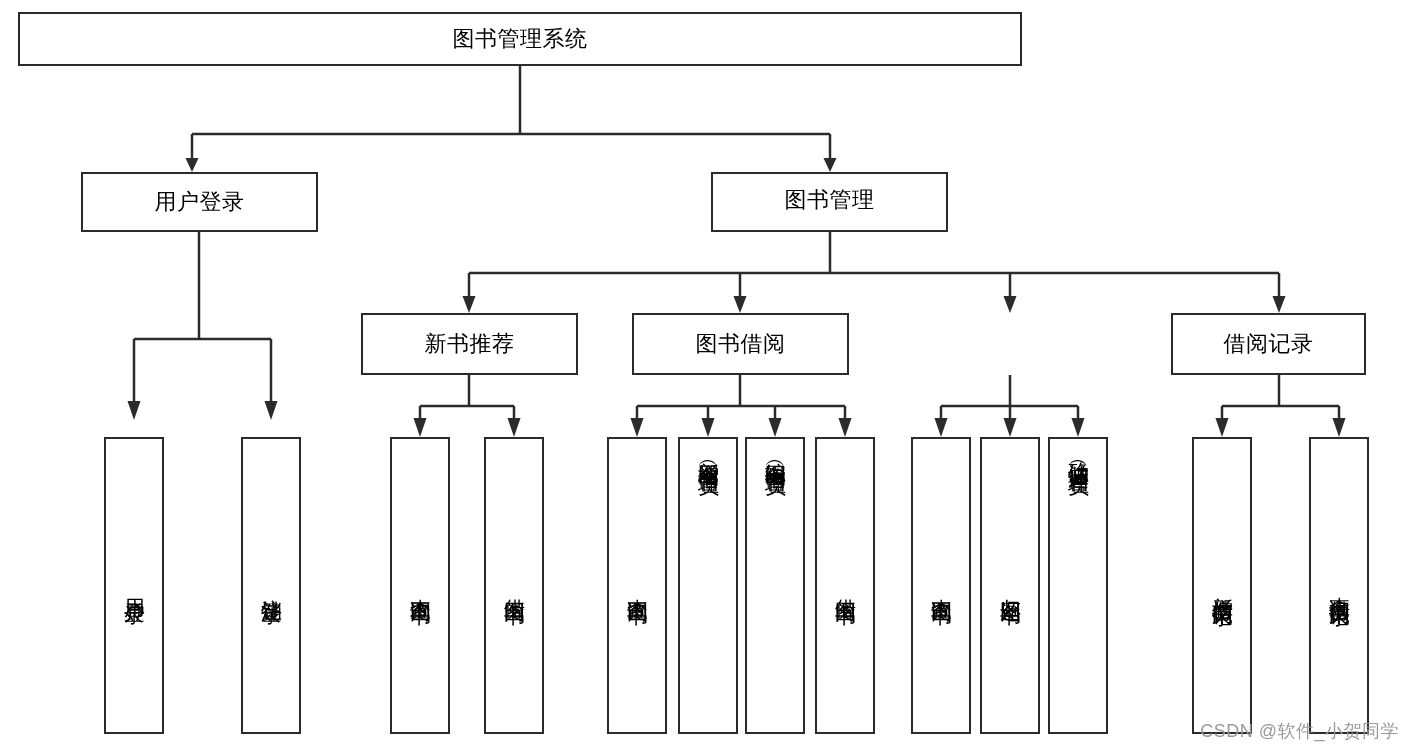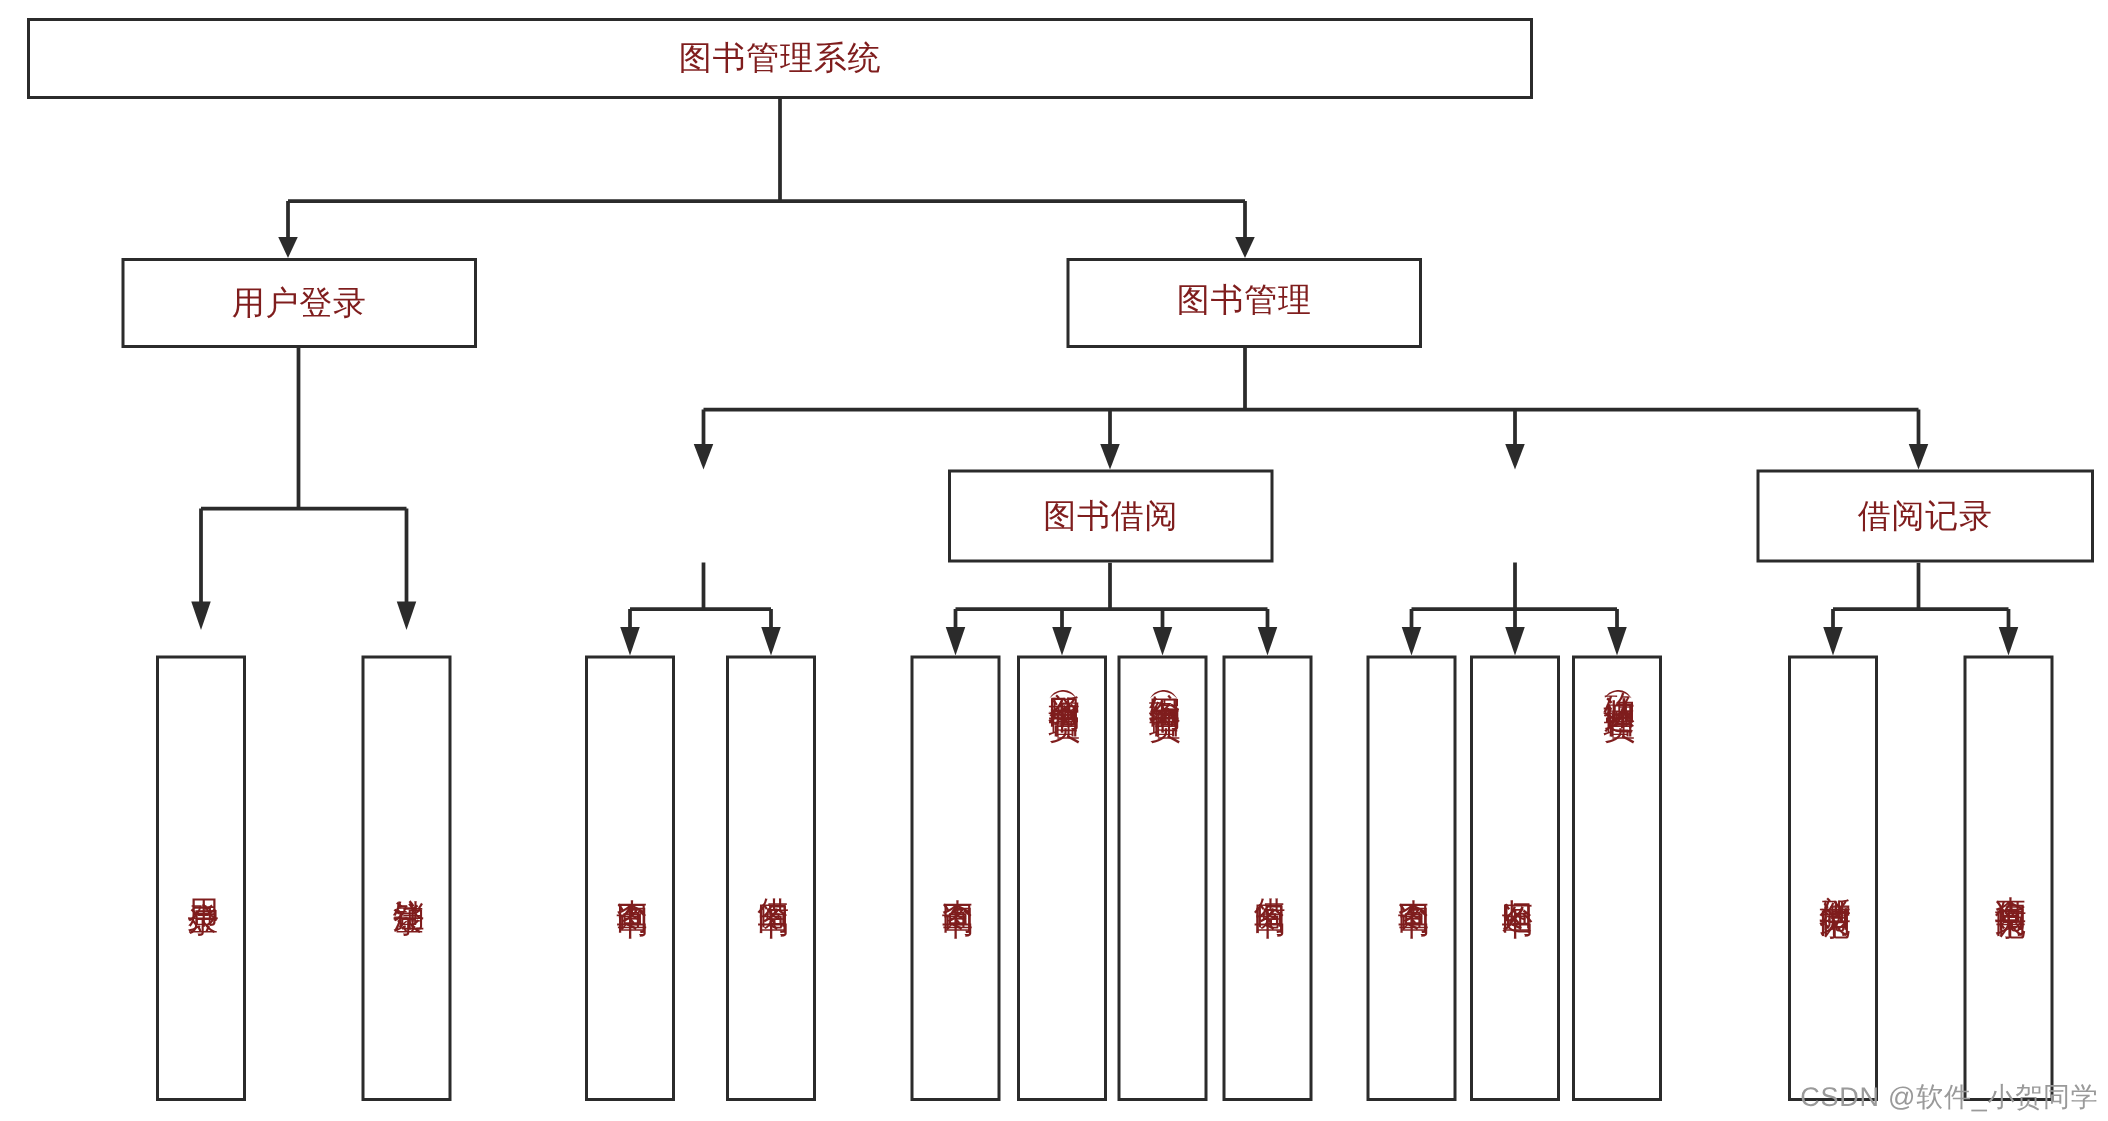--- a/index.html
+++ b/index.html
@@ -27,21 +27,21 @@
     pointer-events: none;
   }
   .node {
     position: absolute;
     box-sizing: border-box;
     border: 2.5px solid #2b2b2b;
     background: #ffffff;
     display: flex;
     align-items: center;
     justify-content: center;
-    color: #7f1d1d;
+    color: #000000;
   }
   .node-label {
     display: block;
     text-align: center;
     letter-spacing: 0.5px;
     white-space: nowrap;
   }
   
   .node.horiz .node-label {
     font-size: 22px;
@@ -161,27 +161,30 @@
   </div>
 
   <div class="node horiz" style="left:81px; top:172px; width:237px; height:60px;">
     <span class="node-label">用户登录</span>
   </div>
 
   <div class="node horiz" style="left:711px; top:172px; width:237px; height:60px;font-family:Liberation Mono, monospace;">
     <span class="node-label">图书管理</span>
   </div>
 
+  <div class="node horiz" style="left:361px; top:313px; width:217px; height:62px;">
+    <span class="node-label">新书推荐</span>
+  </div>
 
   <div class="node horiz" style="left:632px; top:313px; width:217px; height:62px;">
     <span class="node-label">图书借阅</span>
   </div>
 
 
-  <div class="node horiz" style="left:1171px; top:313px; width:225px; height:62px;">
+  <div class="node horiz" style="left:1171px; top:313px; width:195px; height:62px;">
     <span class="node-label">借阅记录</span>
   </div>
 
   <div class="node vert centered" style="left:104px; top:437px; width:60px; height:297px;">
     <span class="node-label">用户登录</span>
   </div>
 
   <div class="node vert centered" style="left:241px; top:437px; width:60px; height:297px;">
     <span class="node-label">注销登录</span>
   </div>

